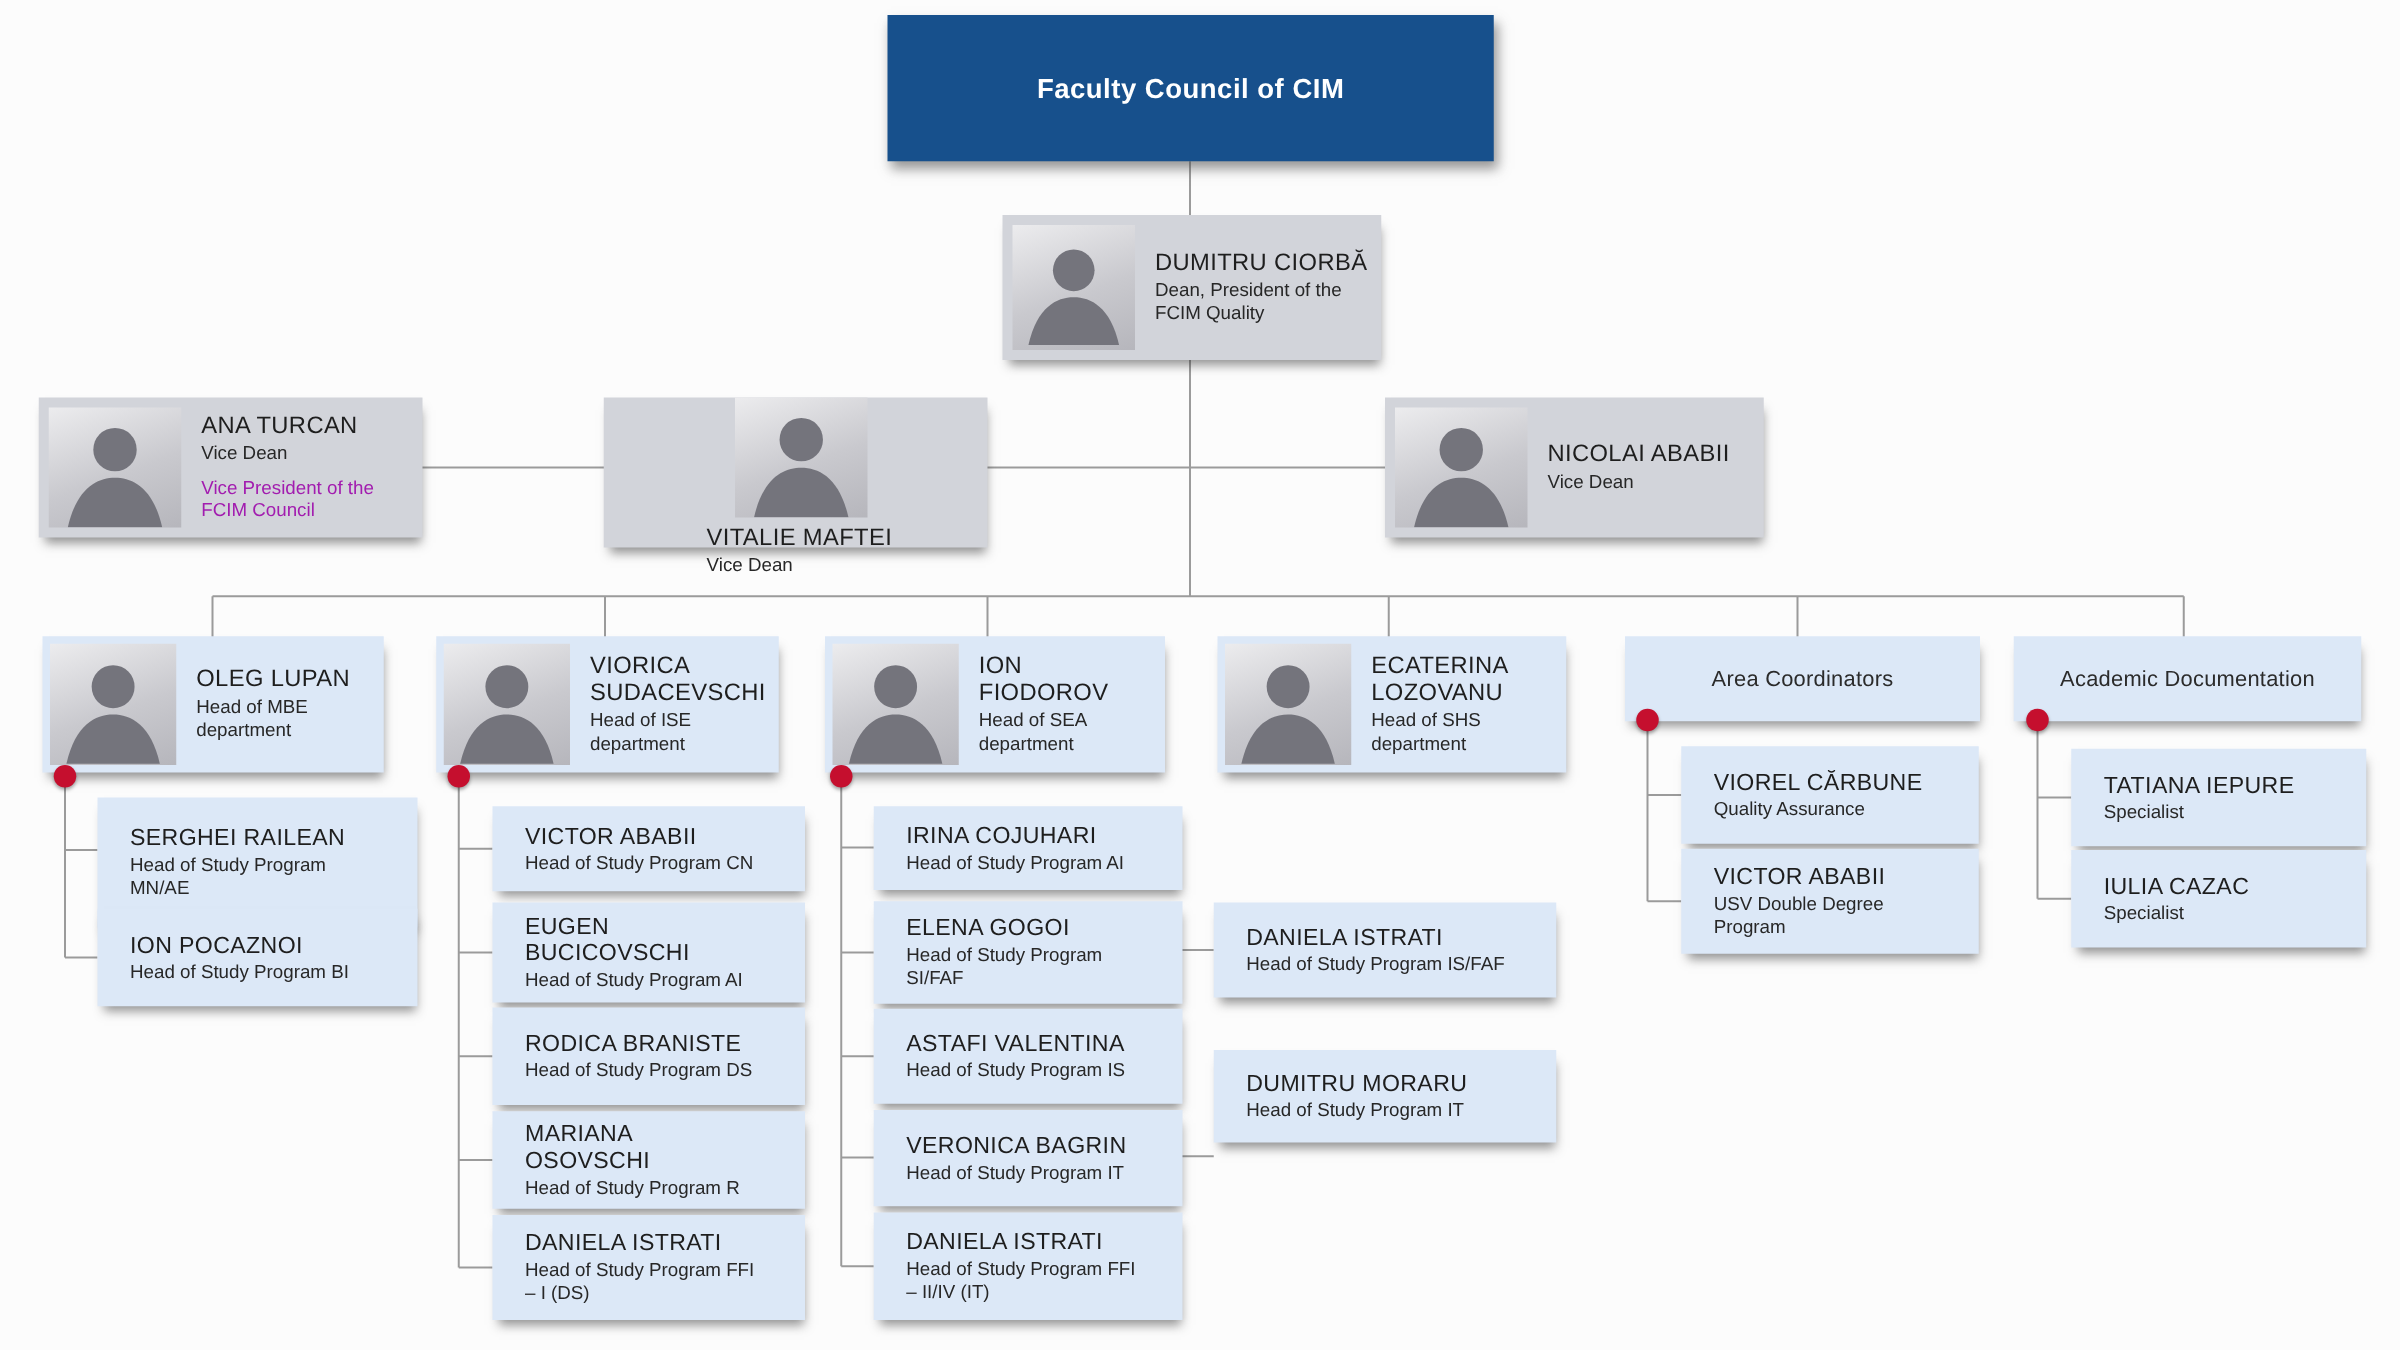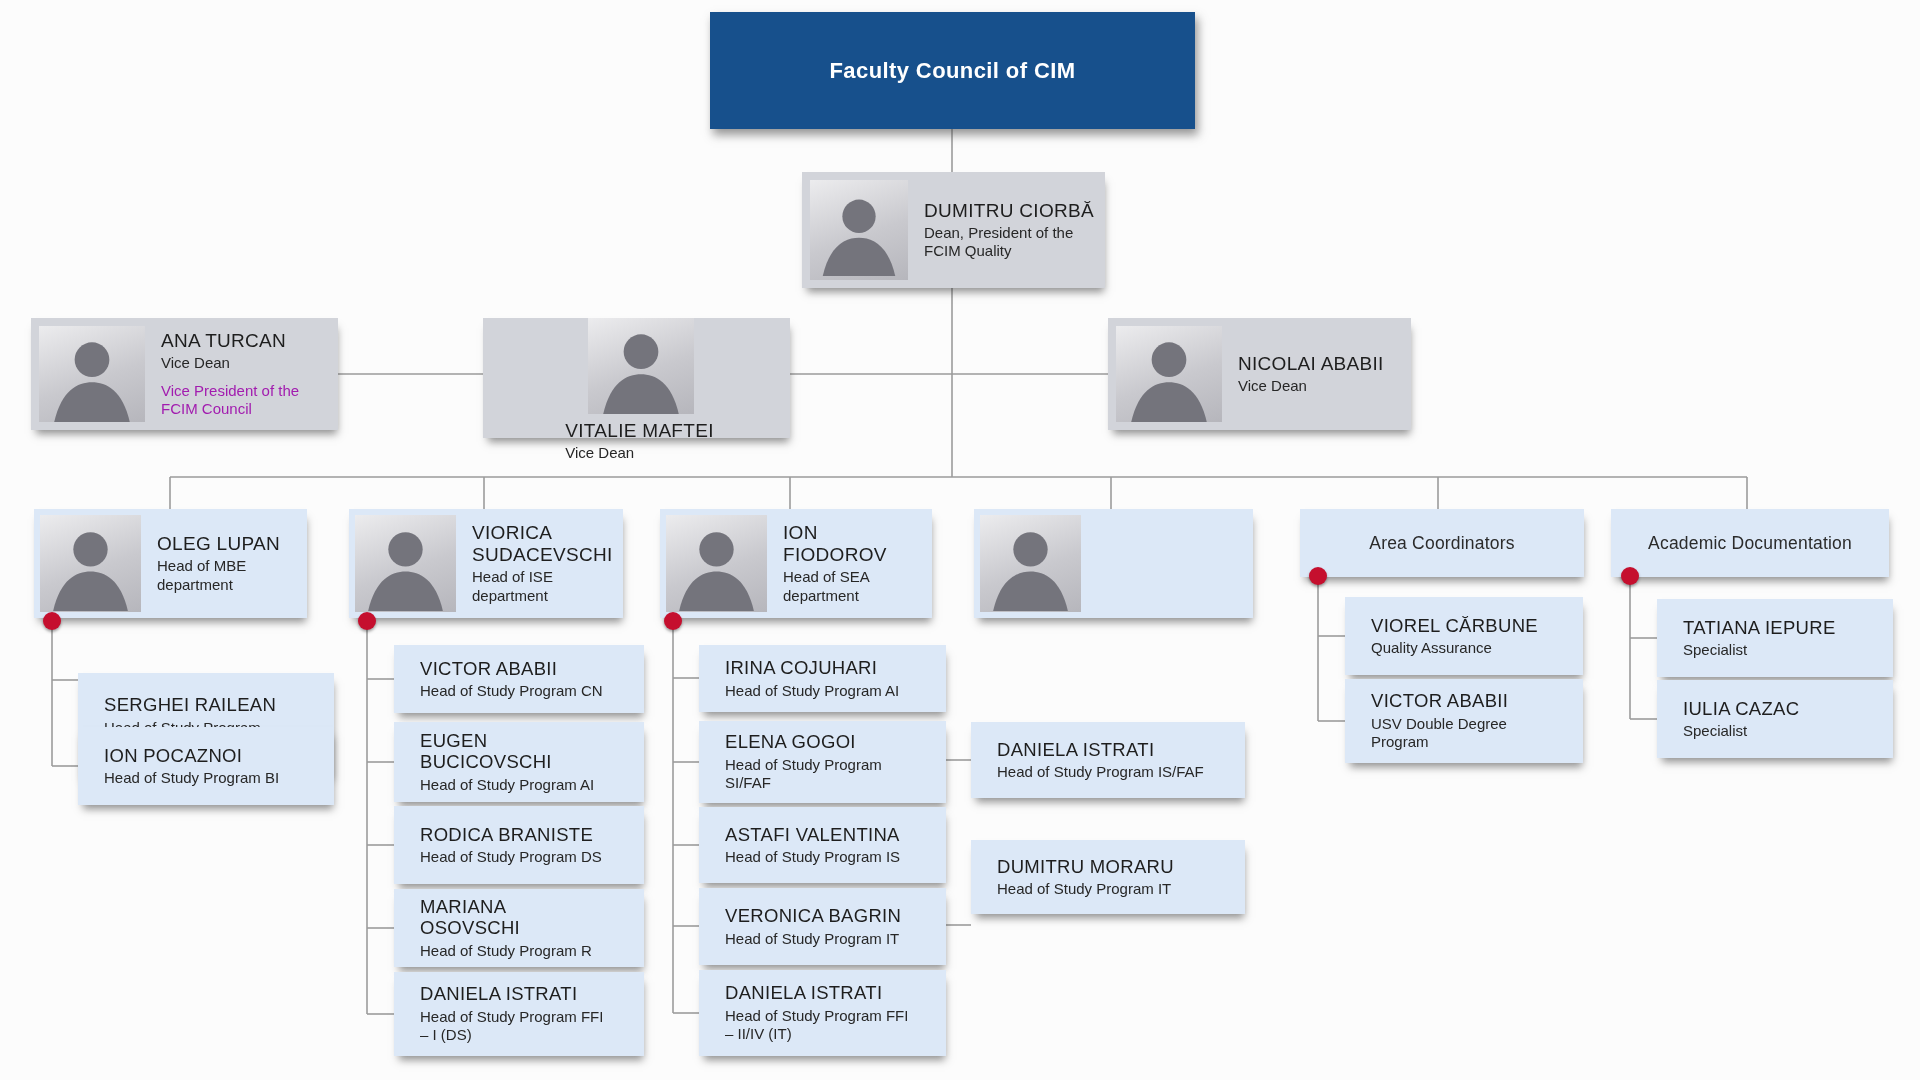--- a/index.html
+++ b/index.html
@@ -205,33 +205,37 @@
   </div>
   <div class="dot" style="left:664px; top:612px;"></div>
 
   <div class="card blue pcard" style="left:974px; top:509px; width:279px; height:109px;">
     <div class="photo" style="width:101px; height:97px; margin-left:6px;">
       <svg viewBox="0 0 100 94">
           <circle cx="50" cy="33" r="17" fill="#74747c"></circle>
           <path d="M13 94 C20 63 36 55 50 55 C64 55 80 63 87 94 Z" fill="#74747c"></path>
         </svg>
     </div>
+    <div class="txt">
+      <div class="nm">ECATERINA LOZOVANU</div>
+      <div class="rl">Head of SHS department</div>
+    </div>
   </div>
 
   <div class="card blue ucard" style="left:1300px; top:509px; width:284px; height:68px;">
     <div class="ut">Area Coordinators</div>
   </div>
   <div class="dot" style="left:1309px; top:567px;"></div>
 
   <div class="card blue ucard" style="left:1611px; top:509px; width:278px; height:68px;">
     <div class="ut">Academic Documentation</div>
   </div>
   <div class="dot" style="left:1621px; top:567px;"></div>
 
-  <div class="card blue mcard" style="left:78px; top:638px; width:256px; height:104px;margin-top:35px;">
+  <div class="card blue mcard" style="left:78px; top:638px; width:256px; height:104px;">
     <div class="nm">SERGHEI RAILEAN</div>
     <div class="rl">Head of Study Program MN/AE</div>
   </div>
   <div class="card blue mcard" style="left:78px; top:727px; width:256px; height:78px;">
     <div class="nm">ION POCAZNOI</div>
     <div class="rl">Head of Study Program BI</div>
   </div>
 
   <div class="card blue mcard" style="left:394px; top:645px; width:250px; height:68px;">
     <div class="nm">VICTOR ABABII</div>

